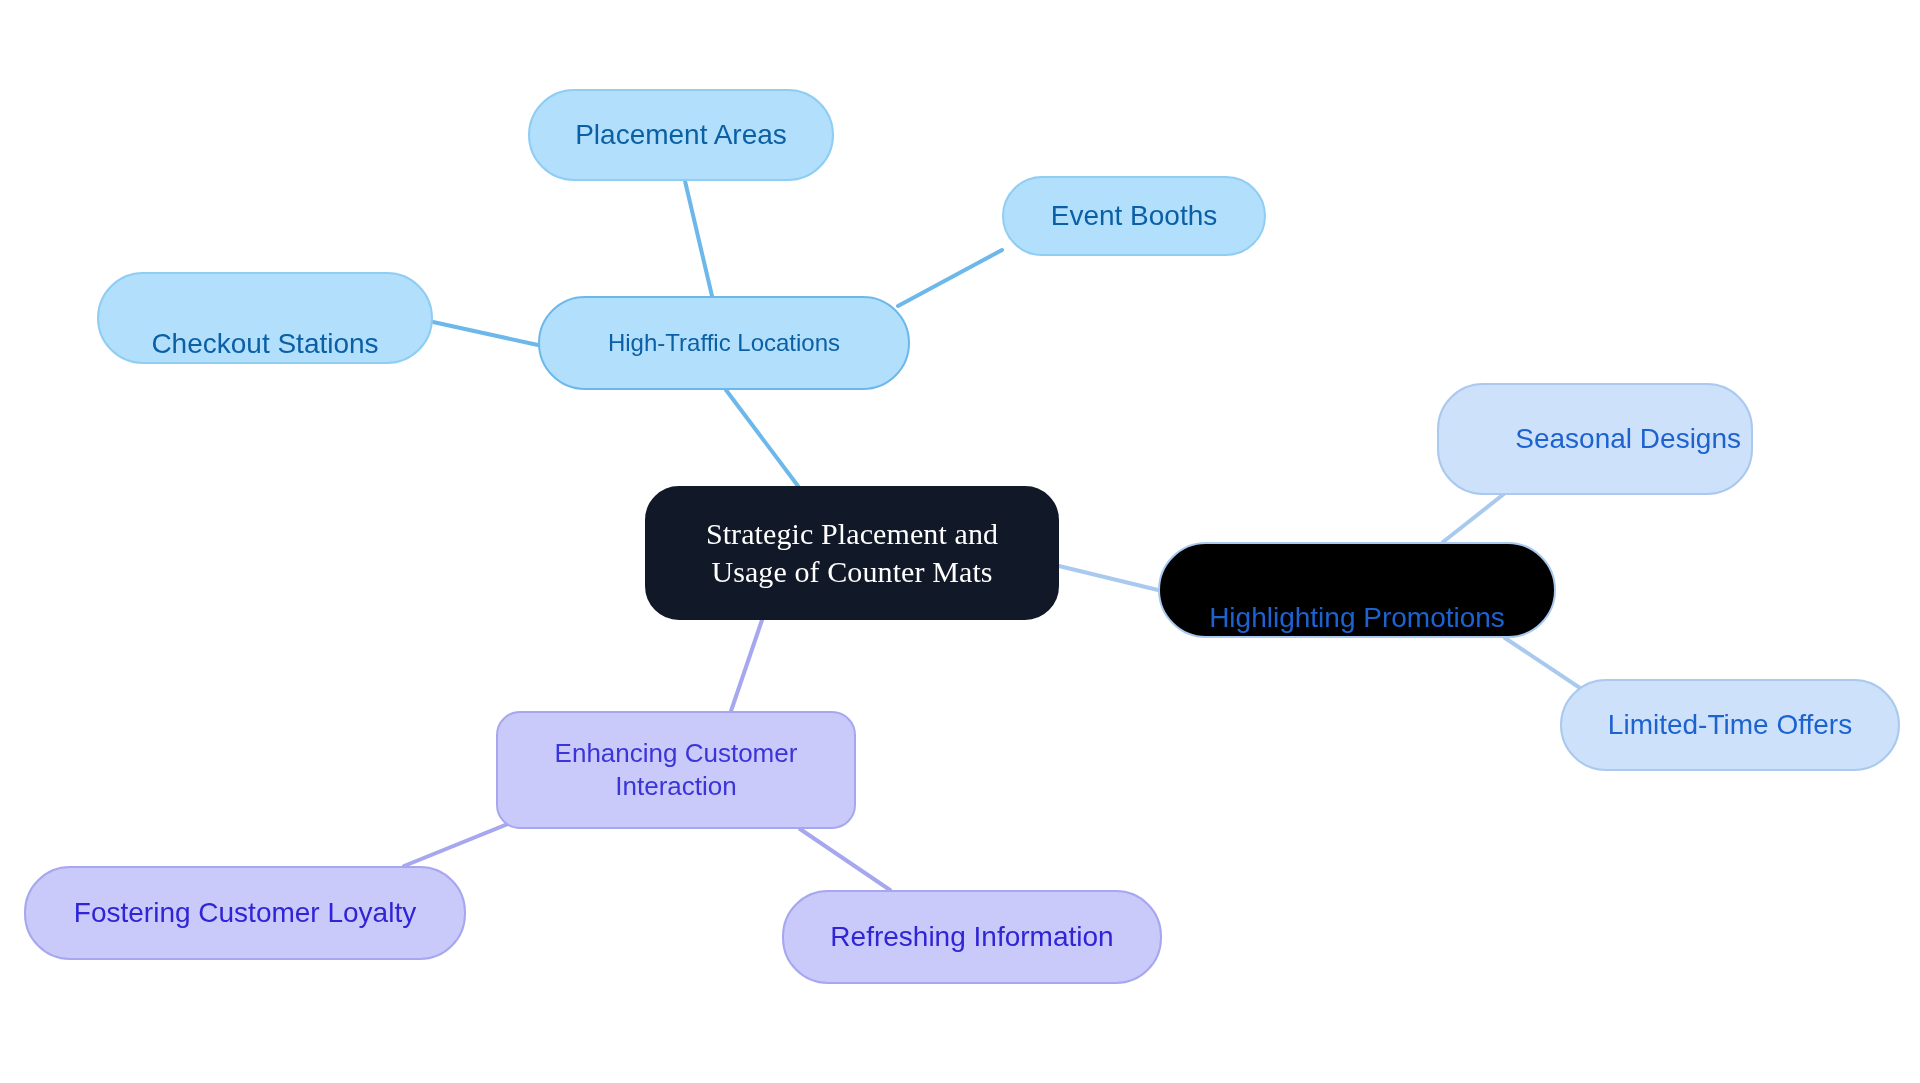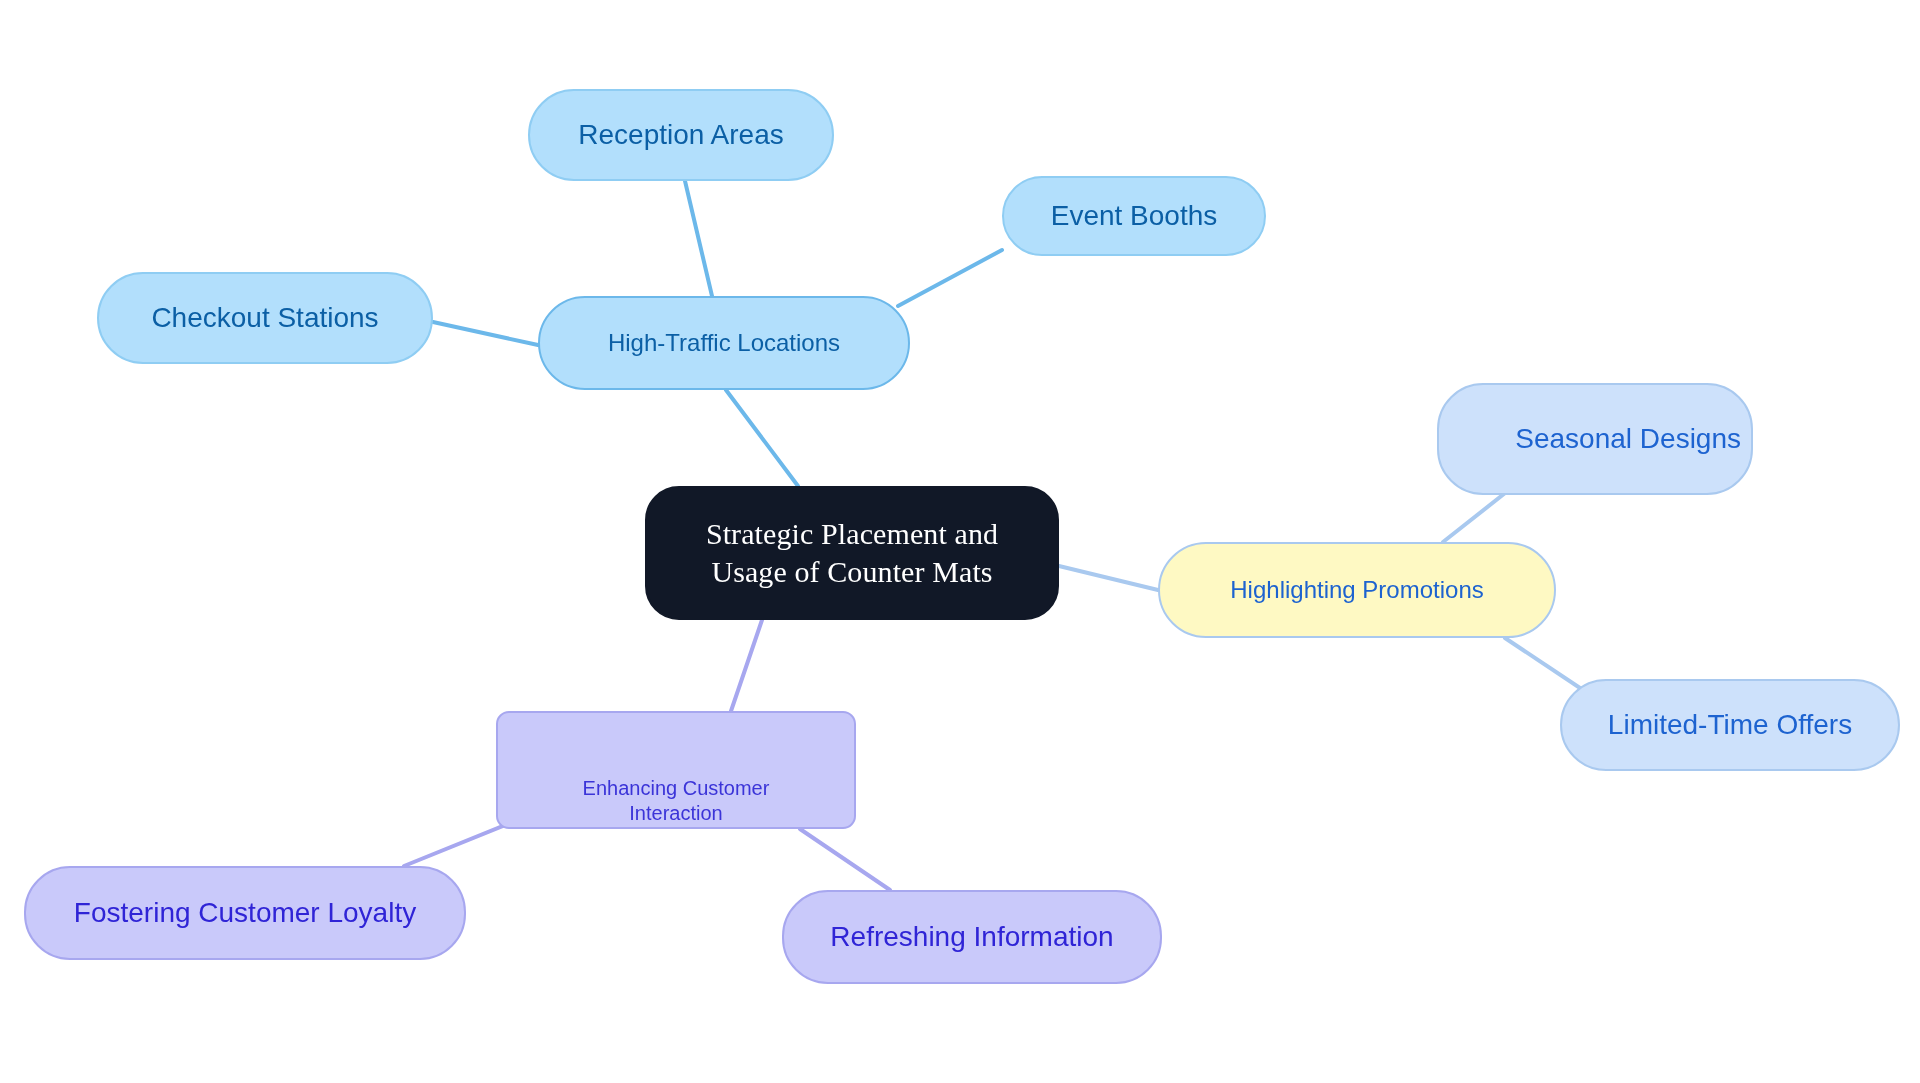--- a/index.html
+++ b/index.html
@@ -56,40 +56,40 @@
     border-radius: 48px;
   }
   .node-leaf-blue {
     background: #b2dffc;
     border-color: #8fcdf3;
     color: #0b5fa5;
     font-size: 28px;
     border-radius: 46px;
   }
   .node-branch-paleblue {
-    background: #fef9c3;
+    background: #000000;
     border-color: #a9c9ef;
     color: #1d63d0;
-    font-size: 24px;
+    font-size: 28px;
     border-radius: 48px;
+    align-items: flex-end;
   }
   .node-leaf-paleblue {
     background: #cde1fb;
     border-color: #a9c9ef;
     color: #1d63d0;
     font-size: 28px;
     border-radius: 46px;
   }
   .node-branch-purple {
     background: #c9c9fa;
     border-color: #a7a7ef;
     color: #3b34d8;
-    font-size: 20px;
-    border-radius: 13px;
-    align-items: flex-end;
+    font-size: 26px;
+    border-radius: 24px;
   }
   .node-leaf-purple {
     background: #c9c9fa;
     border-color: #a7a7ef;
     color: #2f24d6;
     font-size: 28px;
     border-radius: 46px;
   }
   .node-label {
     display: block;
@@ -111,22 +111,22 @@
       <line x1="1505" y1="638" x2="1598" y2="700" stroke="#a9c9ef" stroke-width="4" stroke-linecap="round"></line>
       <line x1="762" y1="620" x2="731" y2="711" stroke="#a7a7ef" stroke-width="4" stroke-linecap="round"></line>
       <line x1="510" y1="823" x2="404" y2="866" stroke="#a7a7ef" stroke-width="4" stroke-linecap="round"></line>
       <line x1="800" y1="829" x2="890" y2="890" stroke="#a7a7ef" stroke-width="4" stroke-linecap="round"></line>
     </svg>
 
   <div id="node-layer">
       <div class="node node-root" style="left: 645px; top: 486px; width: 414px; height: 134px;"><span class="node-label">Strategic Placement and
 Usage of Counter Mats</span></div>
       <div class="node node-branch-blue" style="left: 538px; top: 296px; width: 372px; height: 94px;"><span class="node-label">High-Traffic Locations</span></div>
-      <div class="node node-leaf-blue" style="left: 97px; top: 272px; width: 336px; height: 92px;"><span class="node-label">Checkout Stations</span></div>
-      <div class="node node-leaf-blue" style="left: 528px; top: 89px; width: 306px; height: 92px;"><span class="node-label">Reception Areas</span></div>
+      <div class="node node-leaf-blue" style="left: 97px; top: 272px; width: 336px; height: 92px; align-items: flex-end;"><span class="node-label">Checkout Stations</span></div>
+      <div class="node node-leaf-blue" style="left: 528px; top: 89px; width: 306px; height: 92px;"><span class="node-label">Placement Areas</span></div>
       <div class="node node-leaf-blue" style="left: 1002px; top: 176px; width: 264px; height: 80px;"><span class="node-label">Event Booths</span></div>
       <div class="node node-branch-paleblue" style="left: 1158px; top: 542px; width: 398px; height: 96px;"><span class="node-label">Highlighting Promotions</span></div>
       <div class="node node-leaf-paleblue" style="left: 1437px; top: 383px; width: 316px; height: 112px; justify-content: flex-end;"><span class="node-label">Seasonal Designs</span></div>
       <div class="node node-leaf-paleblue" style="left: 1560px; top: 679px; width: 340px; height: 92px;"><span class="node-label">Limited-Time Offers</span></div>
       <div class="node node-branch-purple" style="left: 496px; top: 711px; width: 360px; height: 118px;"><span class="node-label">Enhancing Customer
 Interaction</span></div>
       <div class="node node-leaf-purple" style="left: 24px; top: 866px; width: 442px; height: 94px;"><span class="node-label">Fostering Customer Loyalty</span></div>
       <div class="node node-leaf-purple" style="left: 782px; top: 890px; width: 380px; height: 94px;"><span class="node-label">Refreshing Information</span></div>
     </div>
 

